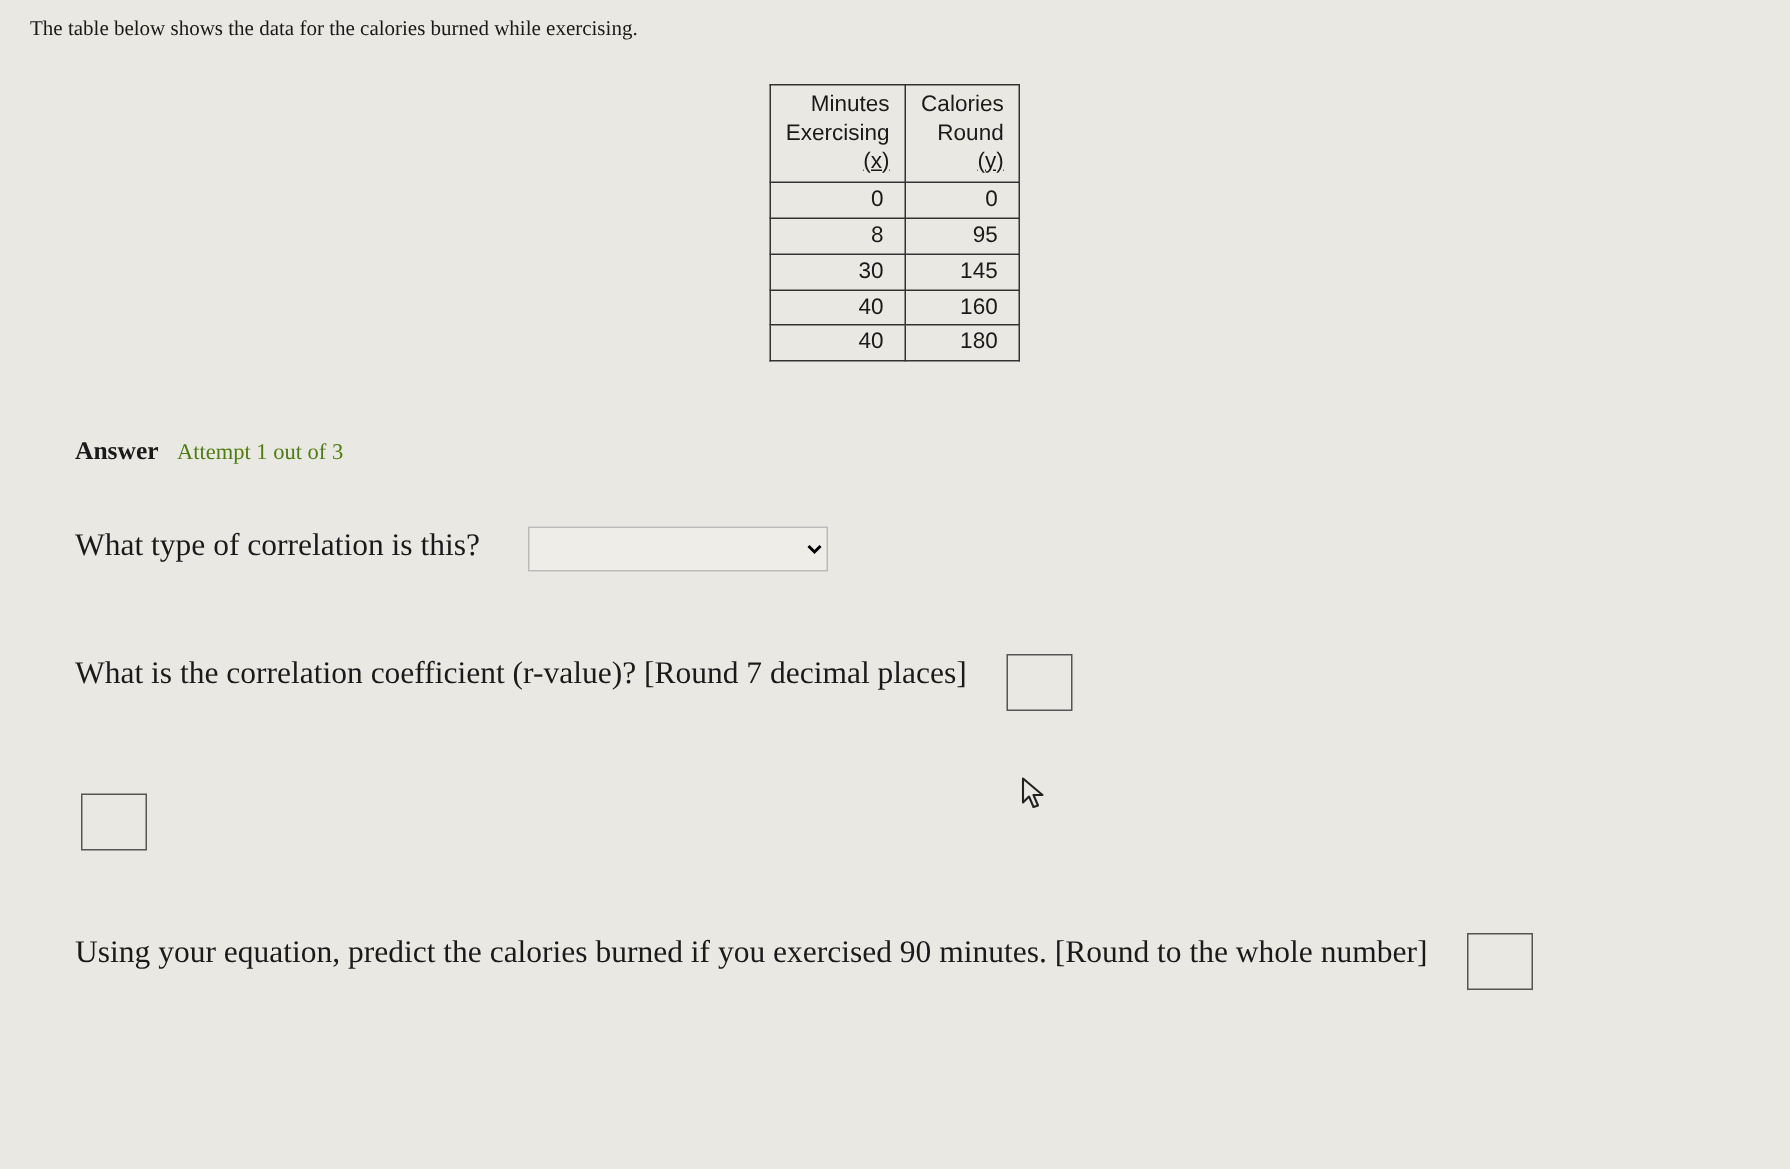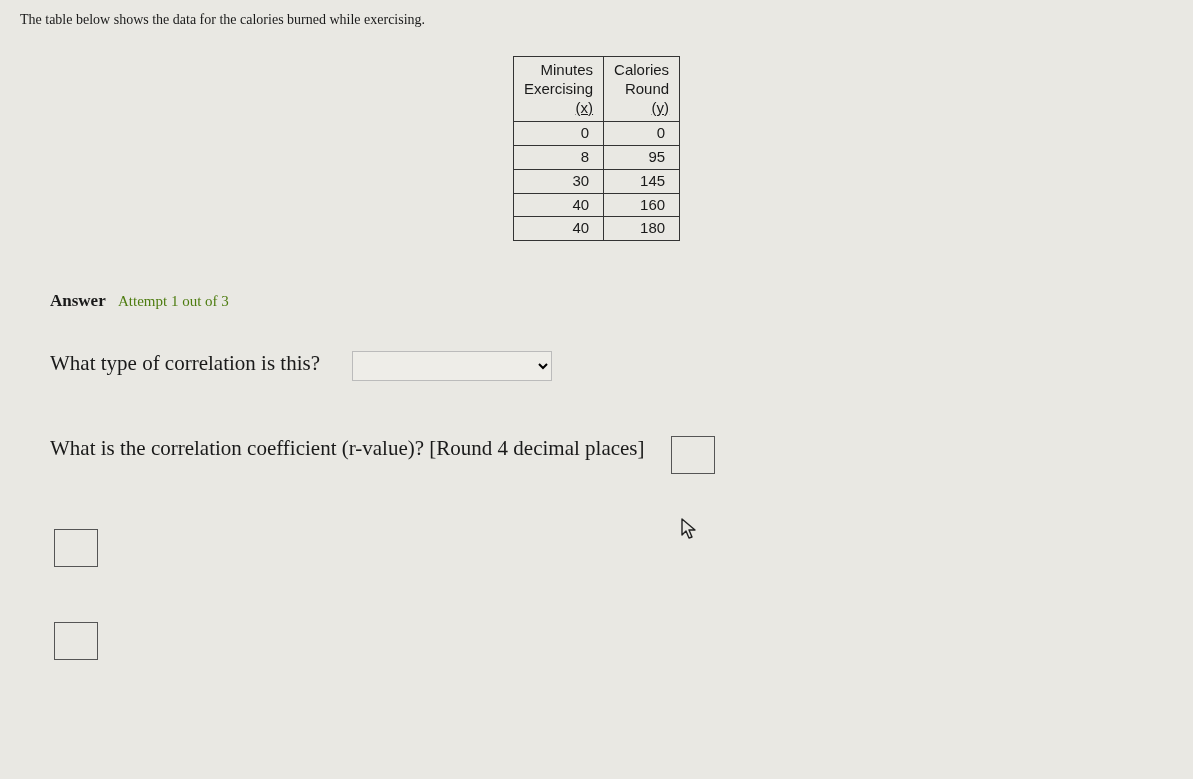--- a/index.html
+++ b/index.html
@@ -136,29 +136,30 @@
 </div>
 
 <div class="q">
   <span>What type of correlation is this?</span>
   <select class="dd" value="">
     <option></option>
   </select>
 </div>
 
 <div class="q">
-  <span>What is the correlation coefficient (r-value)? [Round 4 decimal places]</span>
+  <span>What is the correlation coefficient (r-value)? [Round 7 decimal places]</span>
   <input class="inputbox" type="text" value="" style="">
 </div>
 
 <div class="q">
   <input class="inputbox" type="text" value="" style="">
 </div>
 
 <div class="q">
+  <span>Using your equation, predict the calories burned if you exercised 90 minutes. [Round to the whole number]</span>
   <input class="inputbox" type="text" value="" style="">
 </div>
 
 <span class="cursor-icon">
   <svg viewBox="0 0 20 24" xmlns="http://www.w3.org/2000/svg">
     <path d="M2 2 L2 18 L6 14 L9 21 L12 20 L9 13 L15 13 Z" fill="none" stroke="#222" stroke-width="1.4" stroke-linejoin="round"></path>
   </svg>
 </span>
 
 </body></html>

